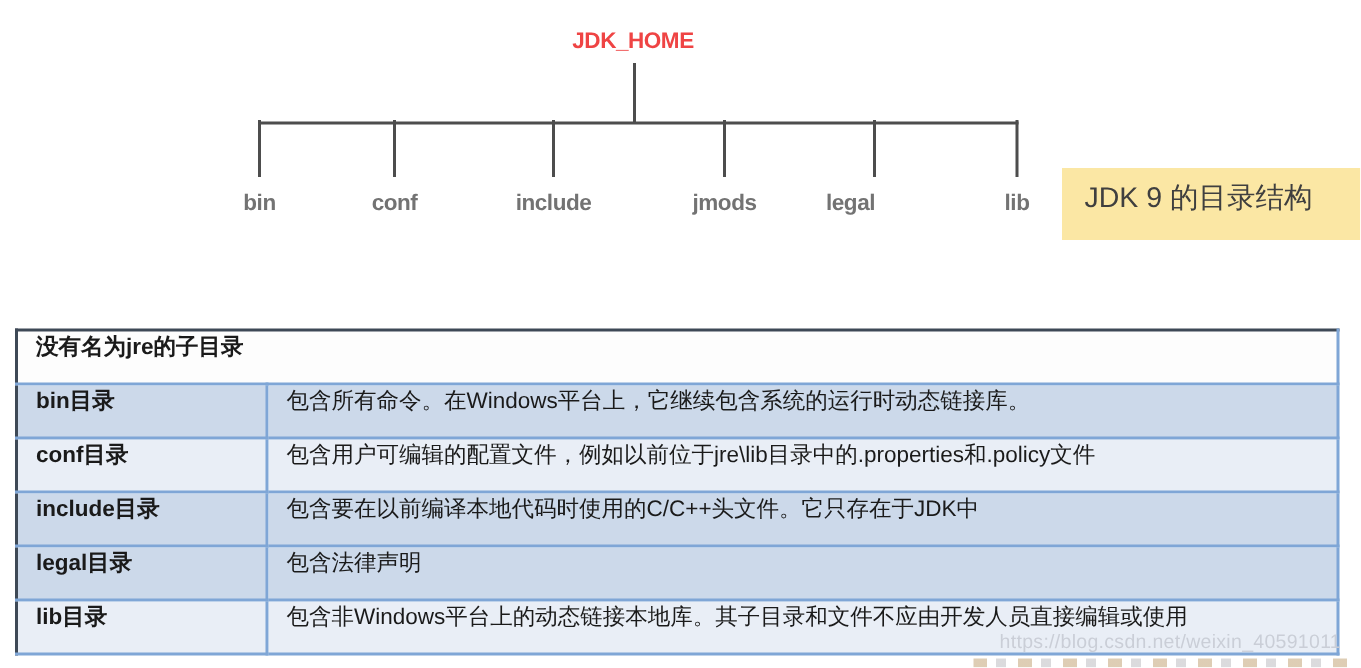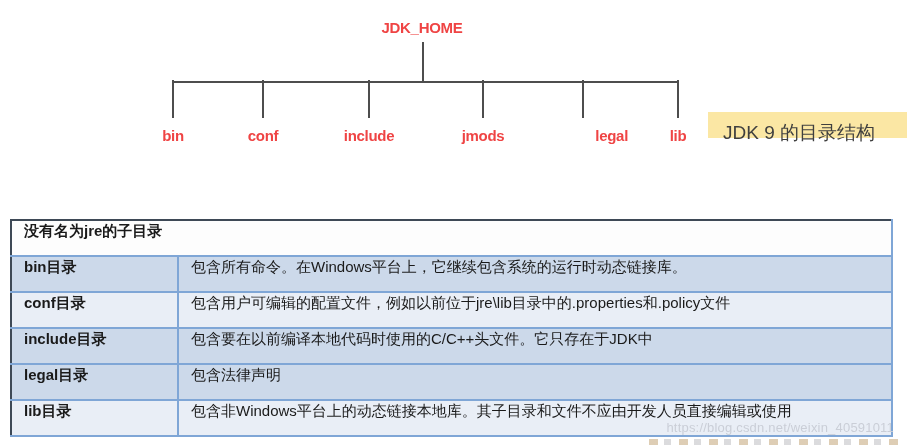--- a/index.html
+++ b/index.html
@@ -8,25 +8,25 @@
     font-family:"Liberation Sans", sans-serif;color:#1a1a1a;
   }
   
   .tree-line{position:absolute;background:#4d4d4d;}
   .root-label{
     position:absolute;left:362px;top:19px;width:120px;text-align:center;
     font-weight:bold;font-size:15px;letter-spacing:-0.3px;color:#ef4444;
   }
   .branch-label{
     position:absolute;top:127px;width:90px;text-align:center;
-    font-weight:bold;font-size:15px;letter-spacing:-0.3px;color:#ef4444;
+    font-weight:bold;font-size:15px;letter-spacing:-0.3px;color:#737373;
   }
   
   .caption{
-    position:absolute;left:708px;top:112px;width:199px;height:26px;
+    position:absolute;left:708px;top:112px;width:199px;height:48px;
     background:#fbe7a4;color:#3f3f3f;font-size:19px;line-height:41px;
     padding-left:15px;box-sizing:border-box;white-space:nowrap;
   }
   
   table.dirs{
     position:absolute;left:10px;top:219px;width:883px;height:218px;
     border-collapse:collapse;table-layout:fixed;
     font-size:15px;color:#1a1a1a;
   }
   table.dirs td{
@@ -70,21 +70,21 @@
     <div class="tree-line" style="left:262px;top:80px;width:2px;height:38px;"></div>
     <div class="tree-line" style="left:368px;top:80px;width:2px;height:38px;"></div>
     <div class="tree-line" style="left:482px;top:80px;width:2px;height:38px;"></div>
     <div class="tree-line" style="left:582px;top:80px;width:2px;height:38px;"></div>
     <div class="tree-line" style="left:677px;top:80px;width:2px;height:38px;"></div>
 
     <div class="branch-label" style="left:128px;">bin</div>
     <div class="branch-label" style="left:218px;">conf</div>
     <div class="branch-label" style="left:324px;">include</div>
     <div class="branch-label" style="left:438px;">jmods</div>
-    <div class="branch-label" style="left:538px;text-align:right;">legal</div>
+    <div class="branch-label" style="left:522px;">legal</div>
     <div class="branch-label" style="left:633px;">lib</div>
   </div>
 
   <div class="caption">JDK 9 的目录结构</div>
 
   <table class="dirs">
     <colgroup>
         <col class="c1">
         <col>
       </colgroup>

